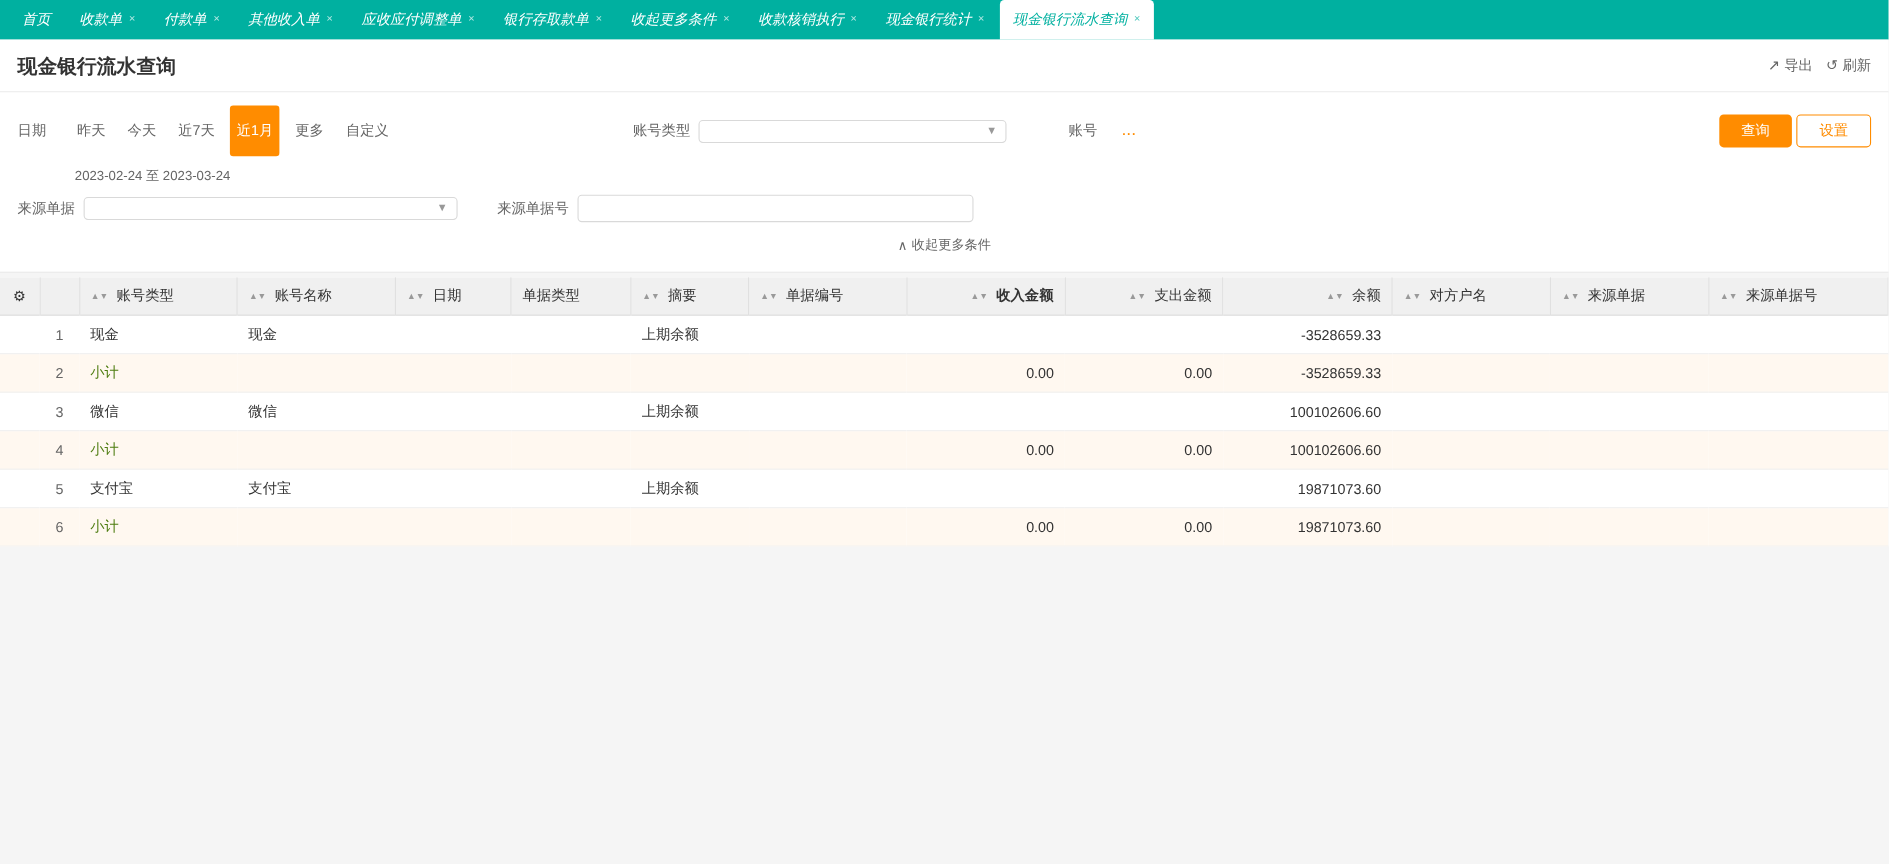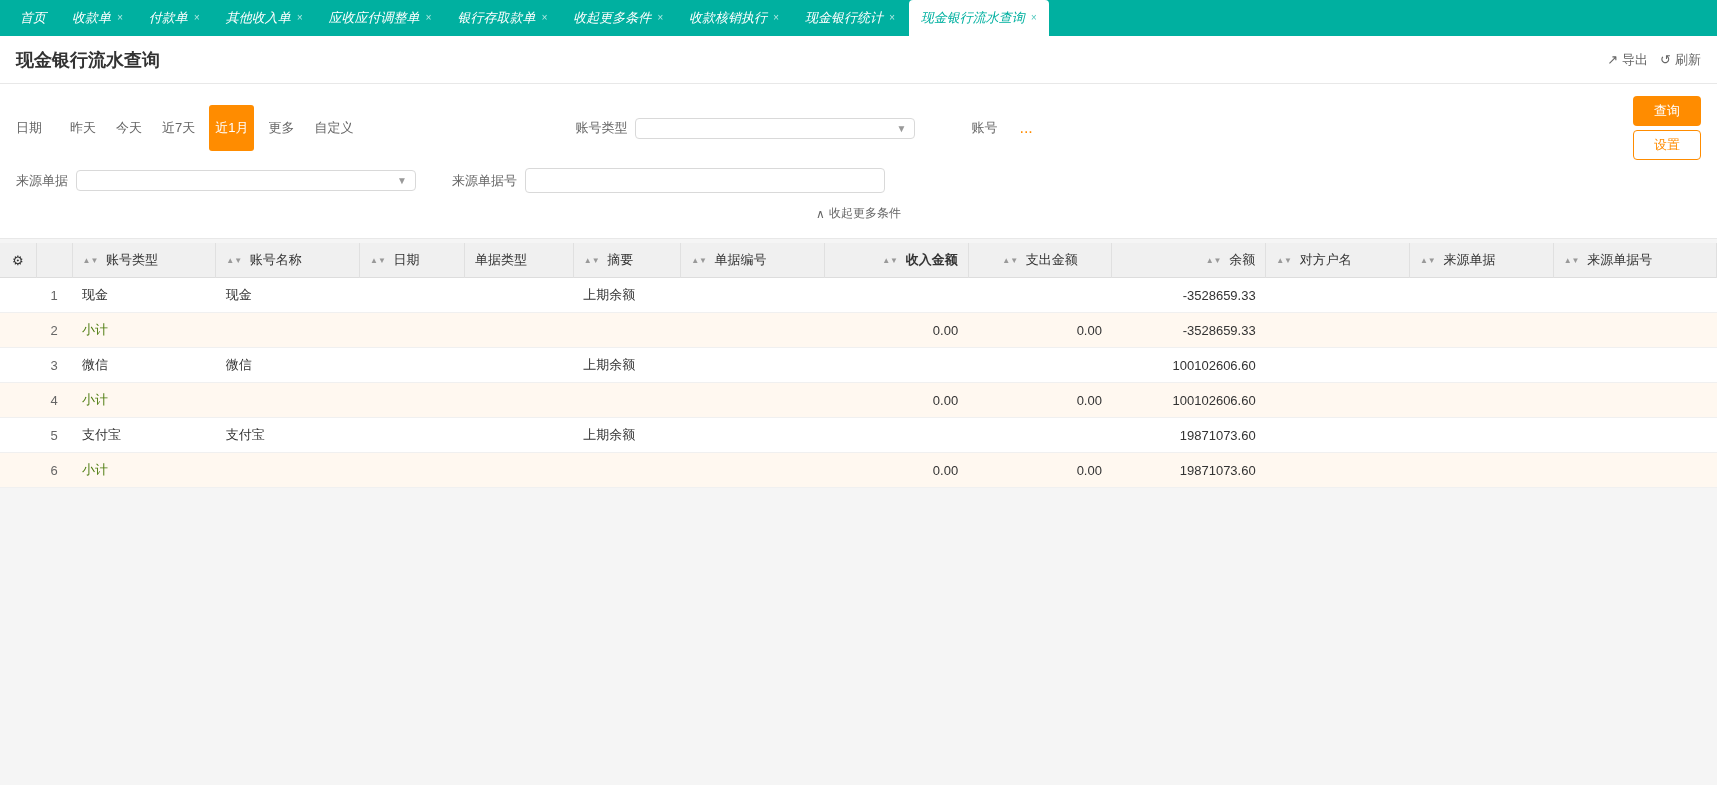--- a/index.html
+++ b/index.html
@@ -153,21 +153,21 @@
       background: #fff;
       color: #ff8c00;
       border: 1px solid #ff8c00;
       padding: 5px 20px;
       border-radius: 4px;
       cursor: pointer;
       font-size: 13px;
     }
     .btn-group {
       display: flex;
-      flex-direction: column;
+      flex-direction: row;
       gap: 4px;
       margin-left: auto;
     }
     .collapse-row {
       display: flex;
       justify-content: center;
       padding: 4px 0;
       cursor: pointer;
       color: #666;
       font-size: 12px;
@@ -317,20 +317,23 @@
         <span class="account-dots">...</span>
       </div>
     </div>
 
     <div class="btn-group">
       <button class="query-btn">查询</button>
       <button class="settings-btn">设置</button>
     </div>
   </div>
 
+  <div style="display:flex; align-items:center; gap:16px; margin-bottom:8px; padding-left: 52px;">
+    <span class="date-range">2023-02-24 至 2023-03-24</span>
+  </div>
 
   <div class="filter-row">
     <div class="filter-field">
       <span class="filter-label">来源单据</span>
       <div class="filter-select" style="min-width:340px;">
         <span></span>
         <span class="arrow">▼</span>
       </div>
     </div>
     <div class="filter-field" style="margin-left:20px;">
@@ -373,21 +376,21 @@
           <span>摘要</span>
         </th>
         <th>
           <span class="sort-arrows">▲▼</span>
           <span>单据编号</span>
         </th>
         <th style="text-align:right;font-weight:bold;">
           <span class="sort-arrows">▲▼</span>
           <span>收入金额</span>
         </th>
-        <th style="text-align:center;margin-left:48px;">
+        <th style="text-align:right;margin-left:48px;">
           <span class="sort-arrows">▲▼</span>
           <span>支出金额</span>
         </th>
         <th style="text-align:right;">
           <span class="sort-arrows">▲▼</span>
           <span>余额</span>
         </th>
         <th>
           <span class="sort-arrows">▲▼</span>
           <span>对方户名</span>

